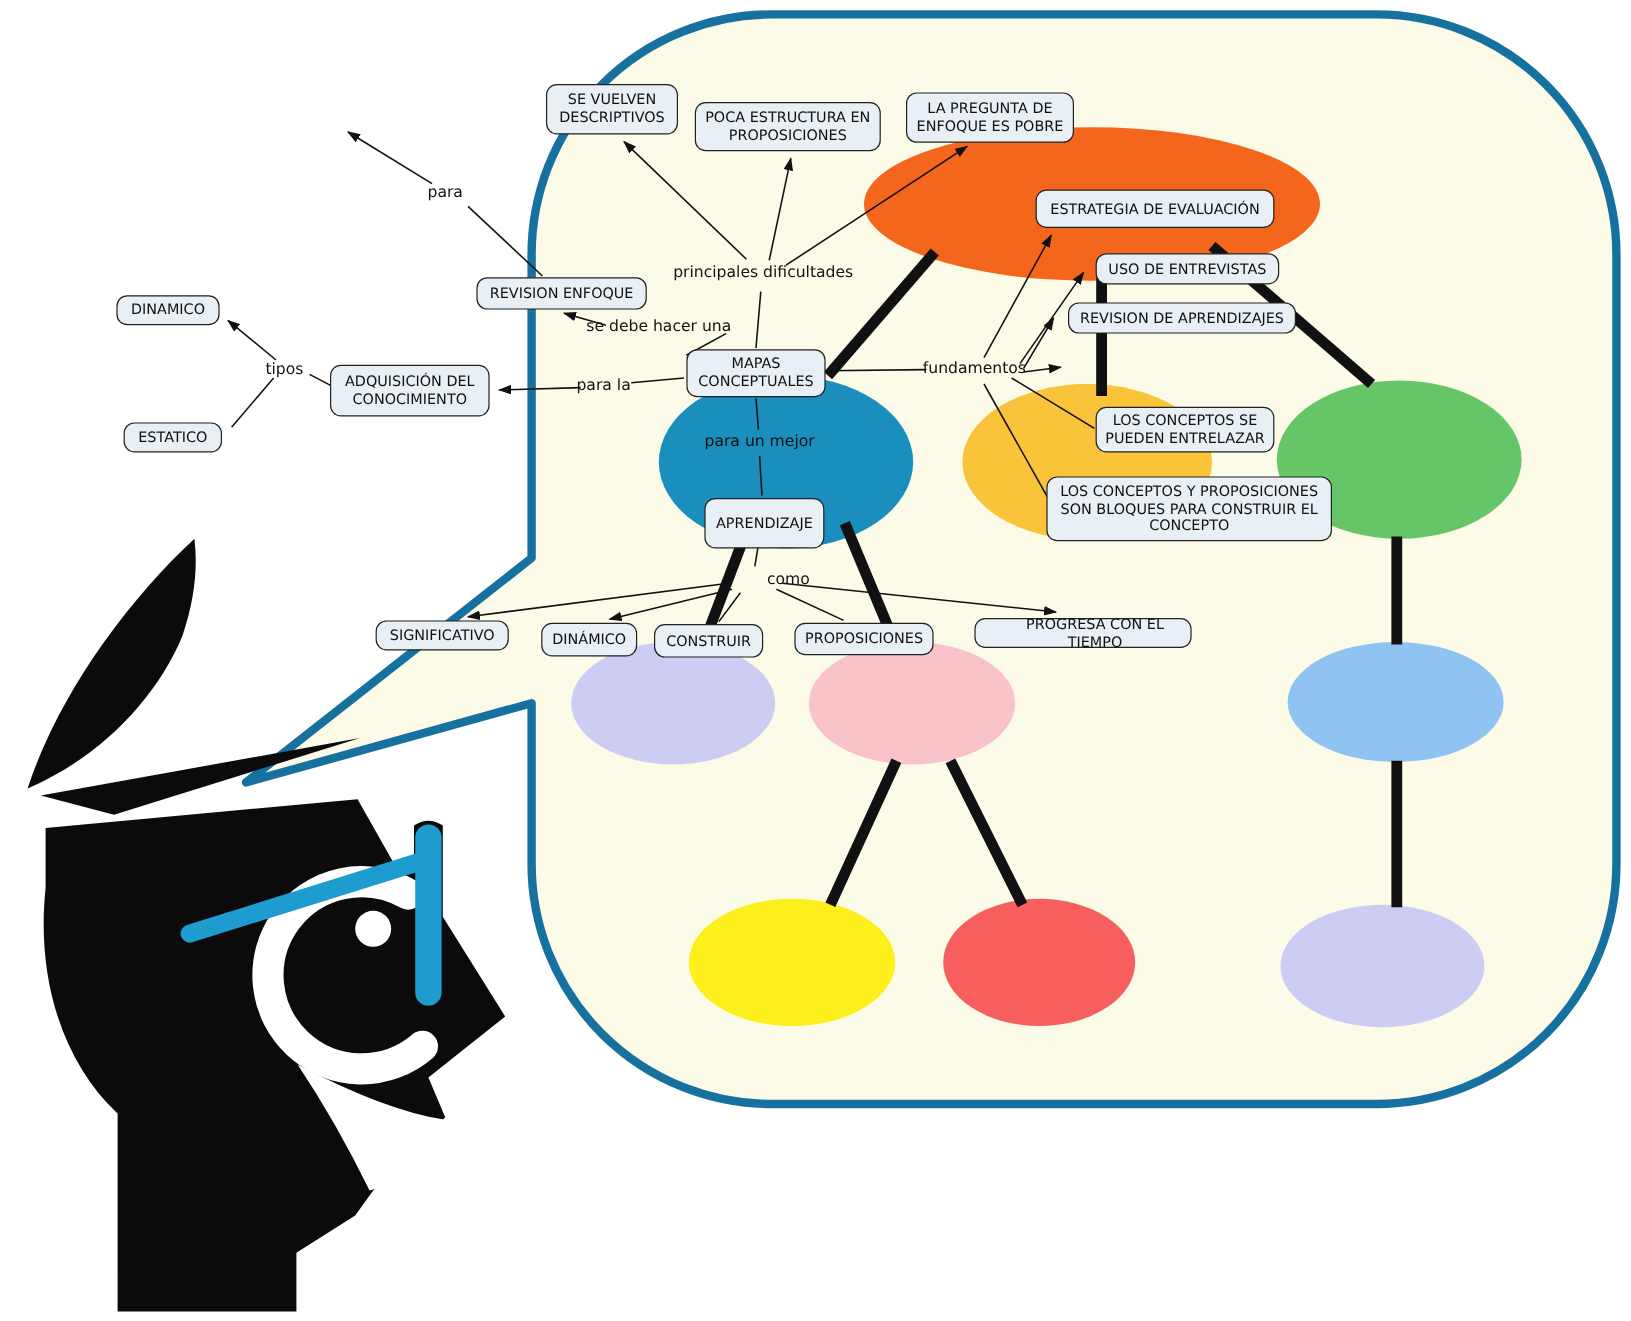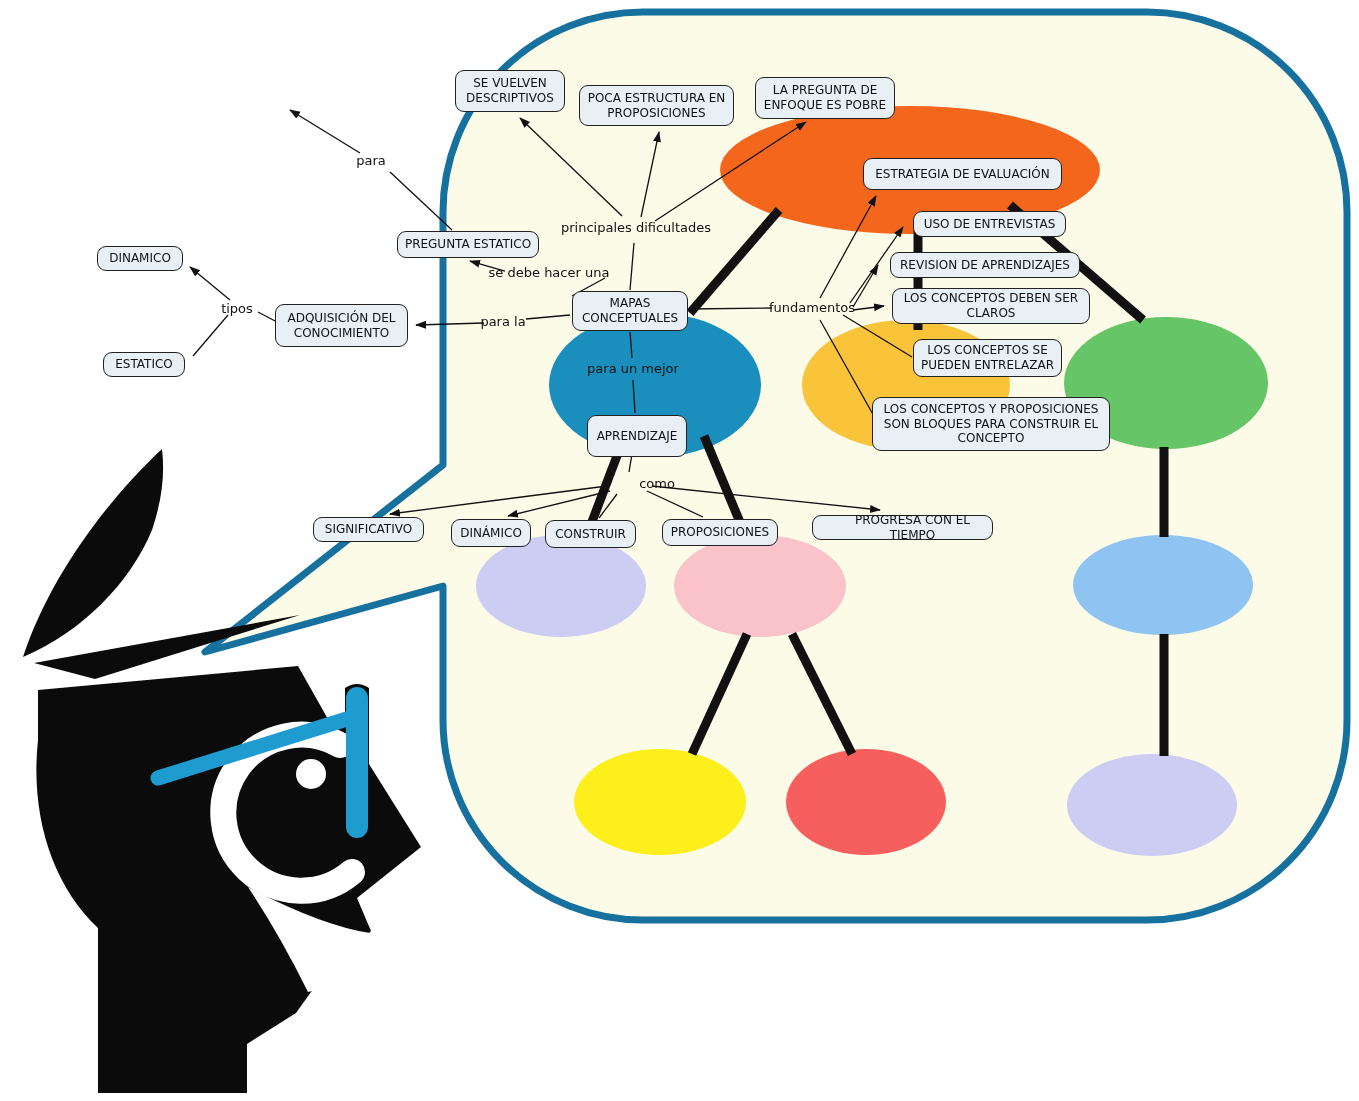--- a/index.html
+++ b/index.html
@@ -91,27 +91,26 @@
     <path d="M248,887 Q320,925 370,933 Q345,985 308,992 Q280,935 248,887 Z" fill="#FFFFFF"></path>
   </g>
 </svg>
 
 <div class="node" style="left:455px;top:70px;width:110px;height:42px;">SE VUELVEN DESCRIPTIVOS</div>
 <div class="node" style="left:579px;top:85px;width:155px;height:41px;">POCA ESTRUCTURA EN PROPOSICIONES</div>
 <div class="node" style="left:755px;top:77px;width:140px;height:42px;">LA PREGUNTA DE ENFOQUE ES POBRE</div>
 <div class="node" style="left:863px;top:158px;width:199px;height:32px;">ESTRATEGIA DE EVALUACIÓN</div>
 <div class="node" style="left:913px;top:211px;width:153px;height:26px;">USO DE ENTREVISTAS</div>
 <div class="node" style="left:890px;top:252px;width:190px;height:26px;">REVISION DE APRENDIZAJES</div>
-<div class="node" style="left:892px;top:288px;width:198px;height:36px;">LOS CONCEPTOS DEBEN SER CLAROS</div>
 <div class="node" style="left:913px;top:339px;width:149px;height:38px;">LOS CONCEPTOS SE PUEDEN ENTRELAZAR</div>
 <div class="node" style="left:872px;top:397px;width:238px;height:54px;">LOS CONCEPTOS Y PROPOSICIONES SON BLOQUES PARA CONSTRUIR EL CONCEPTO</div>
 <div class="node" style="left:97px;top:246px;width:86px;height:25px;">DINAMICO</div>
 <div class="node" style="left:103px;top:352px;width:82px;height:25px;">ESTATICO</div>
 <div class="node" style="left:275px;top:304px;width:133px;height:43px;">ADQUISICIÓN DEL CONOCIMIENTO</div>
-<div class="node" style="left:397px;top:231px;width:142px;height:27px;">PREGUNTA ESTATICO</div>
+<div class="node" style="left:397px;top:231px;width:142px;height:27px;">REVISION ENFOQUE</div>
 <div class="node" style="left:572px;top:291px;width:116px;height:40px;">MAPAS CONCEPTUALES</div>
 <div class="node" style="left:587px;top:415px;width:100px;height:42px;">APRENDIZAJE</div>
 <div class="node" style="left:313px;top:517px;width:111px;height:25px;">SIGNIFICATIVO</div>
 <div class="node" style="left:451px;top:519px;width:80px;height:28px;">DINÁMICO</div>
 <div class="node" style="left:545px;top:520px;width:91px;height:28px;">CONSTRUIR</div>
 <div class="node" style="left:662px;top:519px;width:116px;height:27px;">PROPOSICIONES</div>
 <div class="node" style="left:812px;top:515px;width:181px;height:25px;padding-left:25px;">PROGRESA CON EL TIEMPO</div>
 
 <div class="linklabel" style="left:371px;top:153px;">para</div>
 <div class="linklabel" style="left:549px;top:265px;">se debe hacer una</div>

